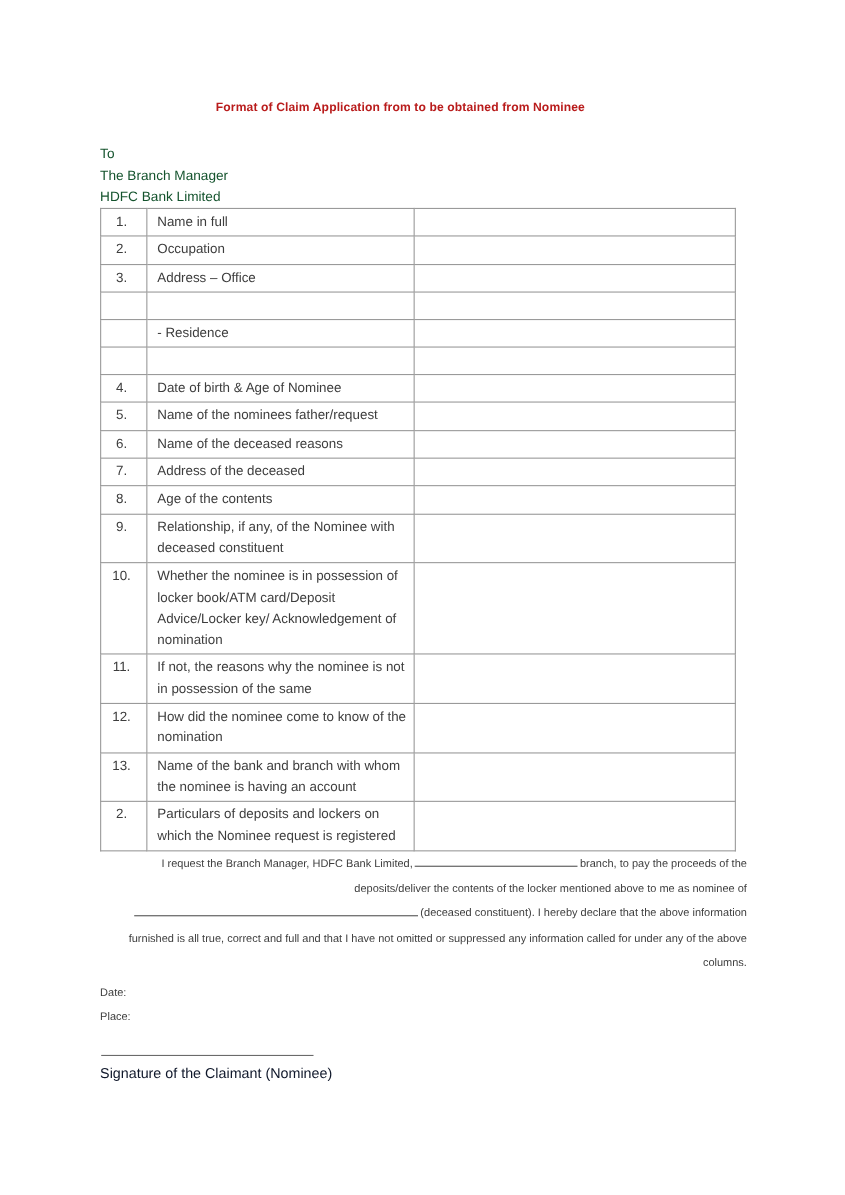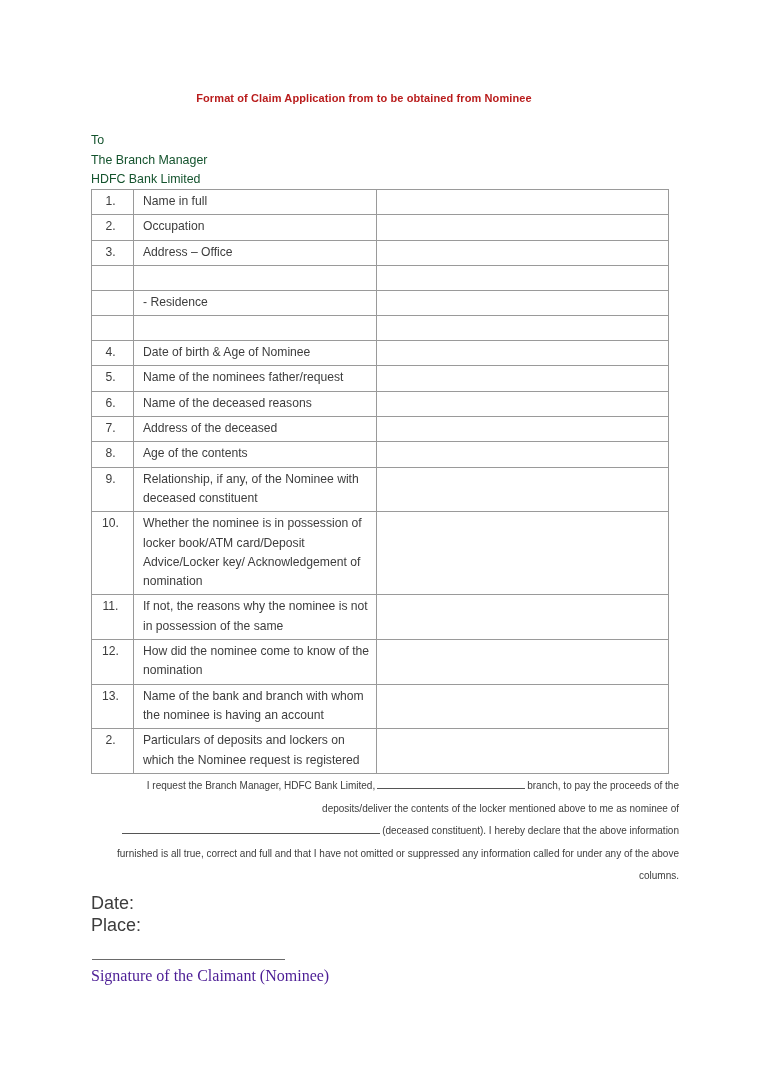--- a/index.html
+++ b/index.html
@@ -101,40 +101,39 @@
     margin: 0 2px;
   }
   .fill-branch { width: 148px; }
   .fill-deceased { width: 258px; }
 
   
   .footer-fields {
     position: absolute;
     left: 91px;
     top: 892px;
-    font-size: 18px;
+    font-size: 10px;
     line-height: 22px;
     color: #3d3d3d;
   }
   .sig-line {
     position: absolute;
     left: 92px;
     top: 959px;
     width: 193px;
     border-top: 1px solid #6a6a6a;
   }
   .sig-caption {
     position: absolute;
     left: 91px;
     top: 966px;
-    font-size: 16px;
+    font-size: 13px;
     line-height: 19px;
-    color: #4c1d95;
+    color: #0f172a;
     white-space: nowrap;
-    font-family: Liberation Serif, serif;
   }
 </style>
 </head>
 <body>
 
 <div class="page">
 
   <div class="doc-title">Format of Claim Application from to be obtained from Nominee</div>
 
   <div class="addressee">

